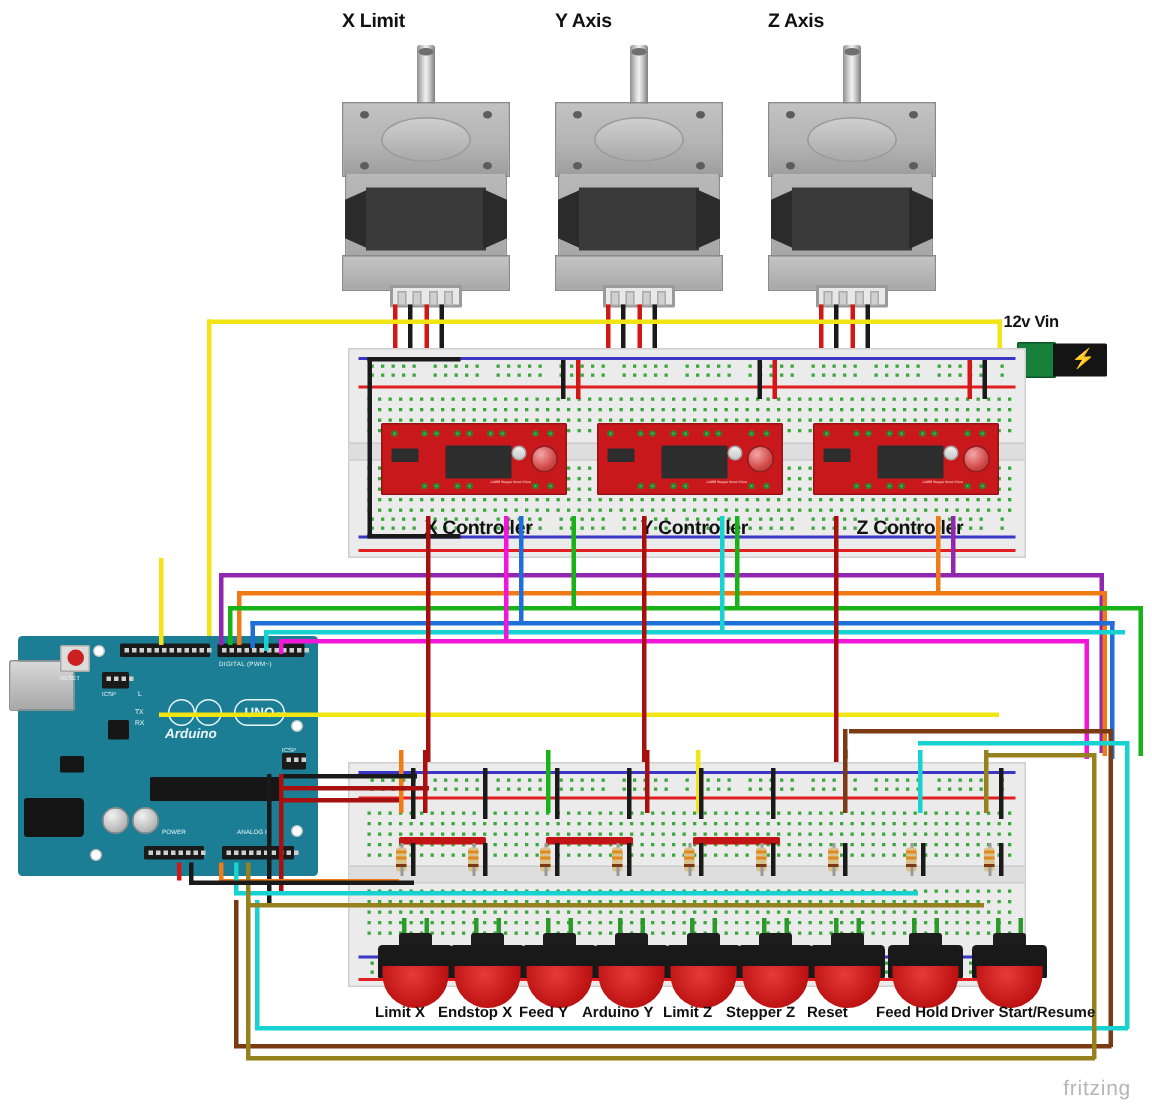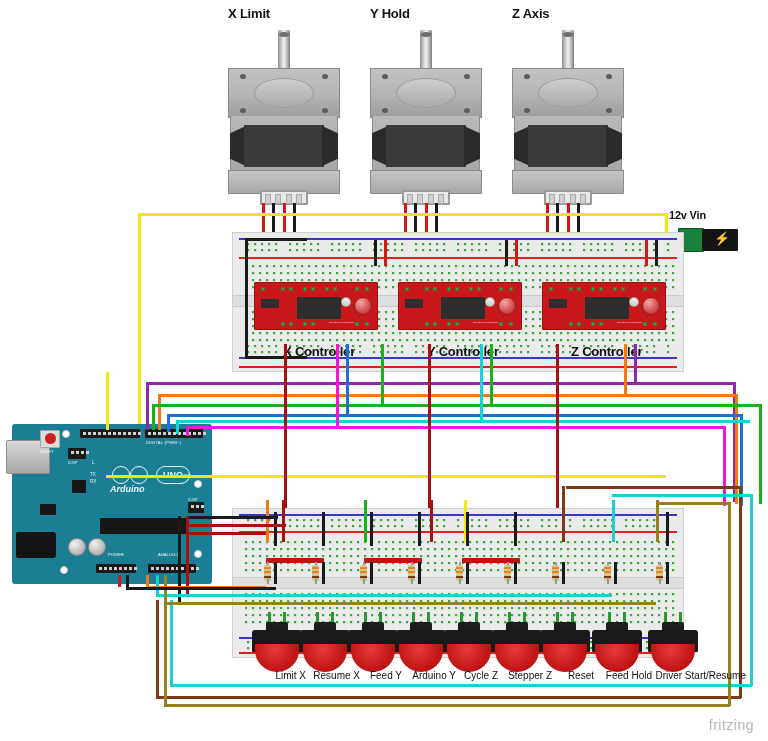--- a/index.html
+++ b/index.html
@@ -208,22 +208,22 @@
   }
   .btn .dome {
     position: absolute; left: 3px; top: 22px; width: 44px; height: 28px;
     background: radial-gradient(circle at 45% 20%, #e53b3b, #c01414 65%, #8f0d0d);
     border-radius: 0 0 22px 22px;
   }
   .btn .leg {
     position: absolute; top: -10px; width: 3px; height: 12px; background: #2b9a2b;
   }
   .btn-label {
-    position: absolute; font-size: 10px; font-weight: normal;
-    color: #111; white-space: nowrap; text-align: right;
+    position: absolute; font-size: 10px; font-weight: bold;
+    color: #111; white-space: nowrap; text-align: left;
   }
 
   
   .res { position: absolute; width: 7px; height: 22px; }
   .res .bodyr {
     position: absolute; left: 0; top: 3px; width: 7px; height: 16px;
     background: #d9c28e; border-radius: 2px;
   }
   .res .lead {
     position: absolute; left: 2.5px; width: 2px; background: #9a9a9a;
@@ -242,21 +242,21 @@
     color: #b6b6b6; font-size: 14px; letter-spacing: 0.5px;
     font-family: "Liberation Sans", sans-serif;
   }
 </style>
 </head>
 <body>
 
 <div id="canvas">
 
   <div class="lbl axis-title" style="left:228px;top:6px;">X Limit</div>
-  <div class="lbl axis-title" style="left:370px;top:6px;">Y Hold</div>
+  <div class="lbl axis-title" style="left:370px;top:6px;">Y Axis</div>
   <div class="lbl axis-title" style="left:512px;top:6px;">Z Axis</div>
 
   <div class="motor" style="left:228px;top:30px;">
     <div class="shaft"></div>
     <div class="shaft-cap"></div>
     <div class="face"></div>
     <div class="hub"></div>
     <div class="screw" style="left:12px;top:44px;"></div>
     <div class="screw" style="left:94px;top:44px;"></div>
     <div class="screw" style="left:12px;top:78px;"></div>
@@ -2371,24 +2371,24 @@
   </div>
   <div class="btn" style="left:648px;top:622px;">
     <div class="leg" style="left:16px;"></div>
       <div class="leg" style="left:31px;"></div>
     <div class="neck"></div>
       <div class="base"></div>
       <div class="dome"></div>
   </div>
 
   <div class="btn-label" style="left:250px;top:670px;width:56px;">Limit X</div>
-  <div class="btn-label" style="left:292px;top:670px;width:68px;">Resume X</div>
+  <div class="btn-label" style="left:292px;top:670px;width:68px;">Endstop X</div>
   <div class="btn-label" style="left:346px;top:670px;width:56px;">Feed Y</div>
   <div class="btn-label" style="left:388px;top:670px;width:68px;">Arduino Y</div>
-  <div class="btn-label" style="left:442px;top:670px;width:56px;">Cycle Z</div>
+  <div class="btn-label" style="left:442px;top:670px;width:56px;">Limit Z</div>
   <div class="btn-label" style="left:484px;top:670px;width:68px;">Stepper Z</div>
   <div class="btn-label" style="left:538px;top:670px;width:56px;">Reset</div>
   <div class="btn-label" style="left:584px;top:670px;width:68px;">Feed Hold</div>
   <div class="btn-label" style="left:634px;top:670px;width:112px;">Driver Start/Resume</div>
 
   <div id="watermark">fritzing</div>
 
 </div>
 
 </body></html>

